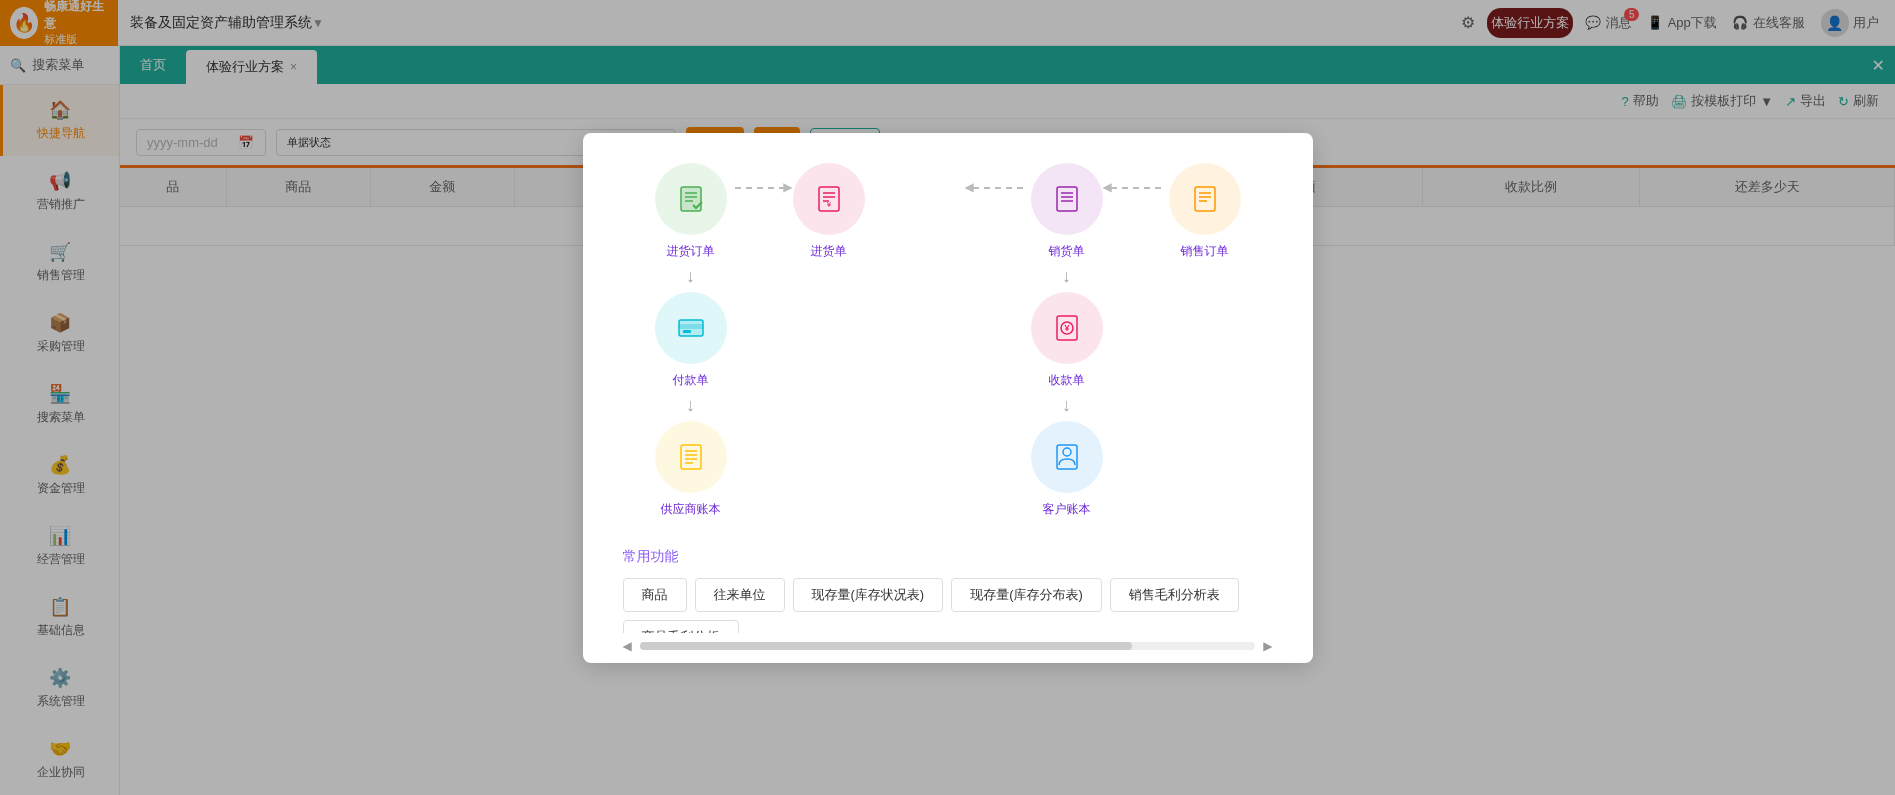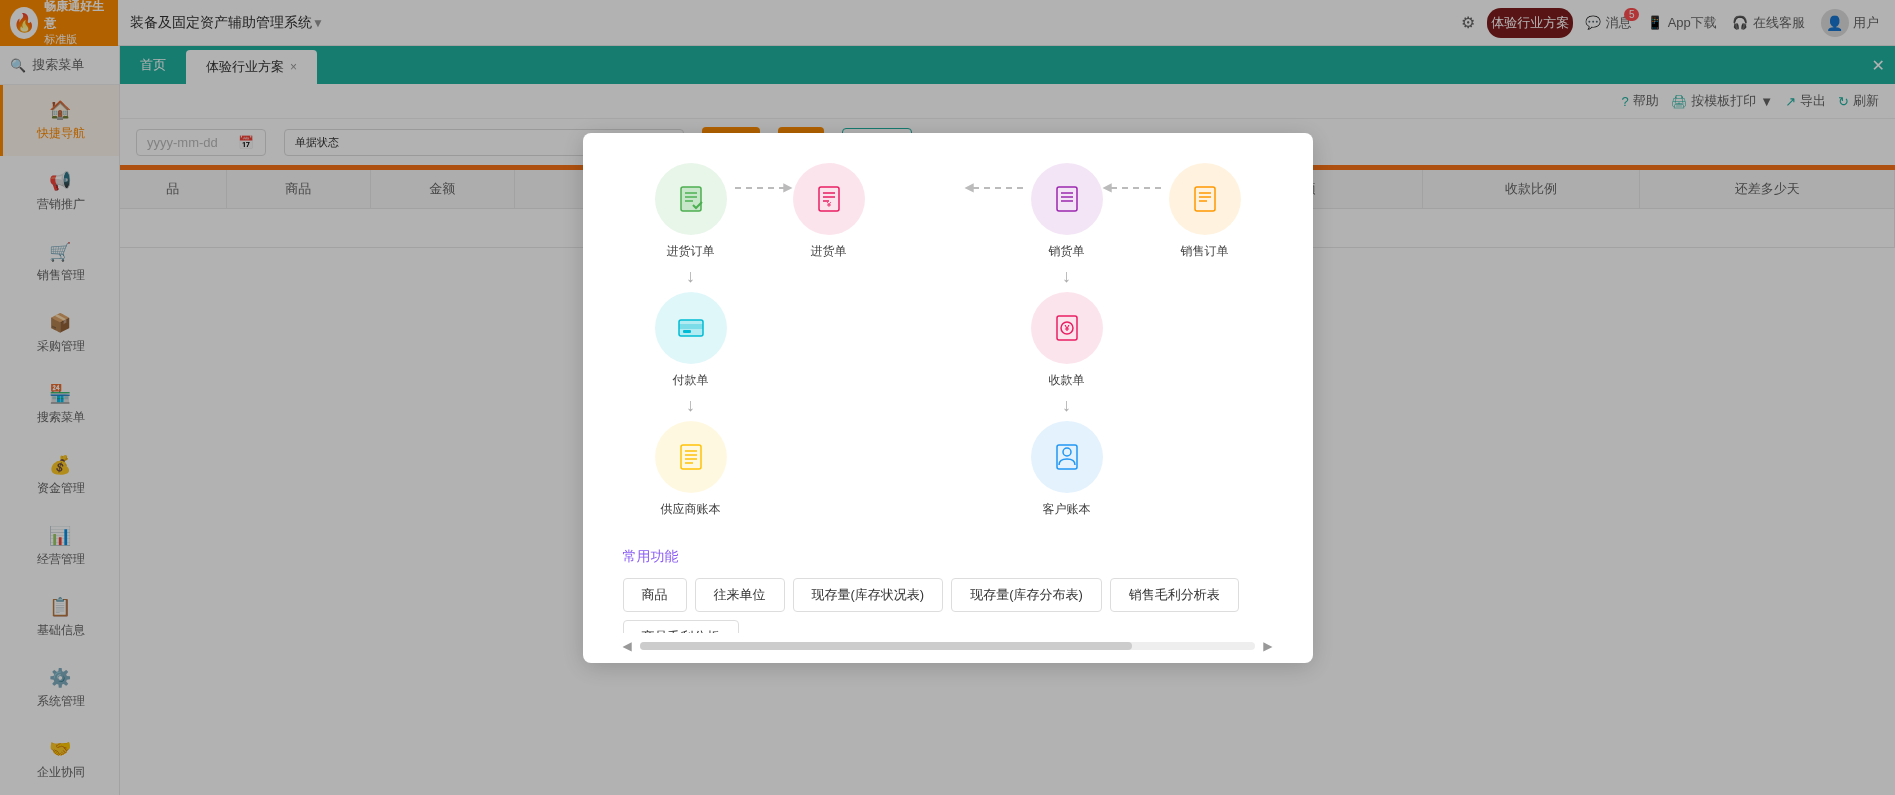--- a/index.html
+++ b/index.html
@@ -39,21 +39,21 @@
     .tab-item.active { background: #fff; color: #333; border-radius: 4px 4px 0 0; margin-top: 4px; height: 34px; }
     .tab-close { color: #999; font-size: 12px; cursor: pointer; }
     .tab-bar-close { margin-left: auto; margin-right: 10px; color: #fff; cursor: pointer; font-size: 16px; }
 
     
     .content-header { background: #fff; padding: 8px 16px; display: flex; align-items: center; justify-content: flex-end; gap: 12px; border-bottom: 1px solid #f0f0f0; flex-shrink: 0; }
     .header-btn { display: flex; align-items: center; gap: 4px; color: #666; font-size: 13px; cursor: pointer; }
     .header-btn .icon { color: #20b2a0; }
 
     
-    .filter-bar { background: #fff; padding: 8px 16px; display: flex; align-items: center; gap: 18px; border-bottom: 5px solid #f97316; flex-shrink: 0; flex-wrap: wrap; }
+    .filter-bar { background: #fff; padding: 8px 16px; display: flex; align-items: center; gap: 10px; border-bottom: 3px solid #f97316; flex-shrink: 0; flex-wrap: wrap; }
     .filter-date { border: 1px solid #ddd; border-radius: 4px; padding: 5px 10px; font-size: 13px; color: #999; width: 130px; display: flex; align-items: center; justify-content: space-between; }
     .filter-select { border: 1px solid #ddd; border-radius: 4px; padding: 5px 10px; font-size: 11px; color: #333; min-width: 120px; display: flex; align-items: center; justify-content: space-between; flex: 1; max-width: 400px; }
     .query-btn { background: #ff8c00; color: #fff; border: none; border-radius: 4px; padding: 6px 16px; cursor: pointer; font-size: 13px; }
     .more-btn { background: #ff8c00; color: #fff; border: none; border-radius: 4px; padding: 6px 10px; cursor: pointer; font-size: 13px; }
     .more-conditions { color: #20b2a0; font-size: 13px; cursor: pointer; padding: 4px 8px; border: 1px solid #20b2a0; border-radius: 4px; }
 
     
     .table-container { flex: 1; overflow: auto; background: #fff; }
     .data-table { width: 100%; border-collapse: collapse; font-size: 13px; }
     .data-table th { background: #f8f8f8; color: #666; padding: 10px 12px; text-align: center; border-bottom: 1px solid #e8e8e8; border-right: 1px solid #e8e8e8; white-space: nowrap; font-weight: normal; }
@@ -71,21 +71,21 @@
     .flow-node { display: flex; flex-direction: column; align-items: center; gap: 8px; }
     .flow-circle { width: 72px; height: 72px; border-radius: 50%; display: flex; align-items: center; justify-content: center; font-size: 28px; }
     .flow-circle.green { background: #e8f5e9; color: #4caf50; }
     .flow-circle.red { background: #fce4ec; color: #e91e63; }
     .flow-circle.purple { background: #f3e5f5; color: #9c27b0; }
     .flow-circle.orange { background: #fff3e0; color: #ff9800; }
     .flow-circle.teal { background: #e0f7fa; color: #00bcd4; }
     .flow-circle.pink { background: #fce4ec; color: #e91e63; }
     .flow-circle.orange2 { background: #fff8e1; color: #ffc107; }
     .flow-circle.blue { background: #e3f2fd; color: #2196f3; }
-    .flow-label { font-size: 12px; color: #404040; text-align: center; }
+    .flow-label { font-size: 12px; color: #6d28d9; text-align: center; }
 
     .flow-arrow-right { display: flex; align-items: center; padding: 0 8px; margin-top: 24px; }
     .flow-arrow-down { display: flex; justify-content: center; color: #aaa; font-size: 18px; line-height: 1; margin: 6px 0; height: 20px; align-items: center; }
     .dashed-arrow { border-top: 2px dashed #bbb; width: 50px; position: relative; }
     .dashed-arrow::after { content: '▶'; position: absolute; right: -8px; top: -9px; color: #bbb; font-size: 12px; }
     .dashed-arrow-left { border-top: 2px dashed #bbb; width: 50px; position: relative; }
     .dashed-arrow-left::before { content: '◀'; position: absolute; left: -8px; top: -9px; color: #bbb; font-size: 12px; }
 
     
     .common-funcs { margin-top: 10px; }

